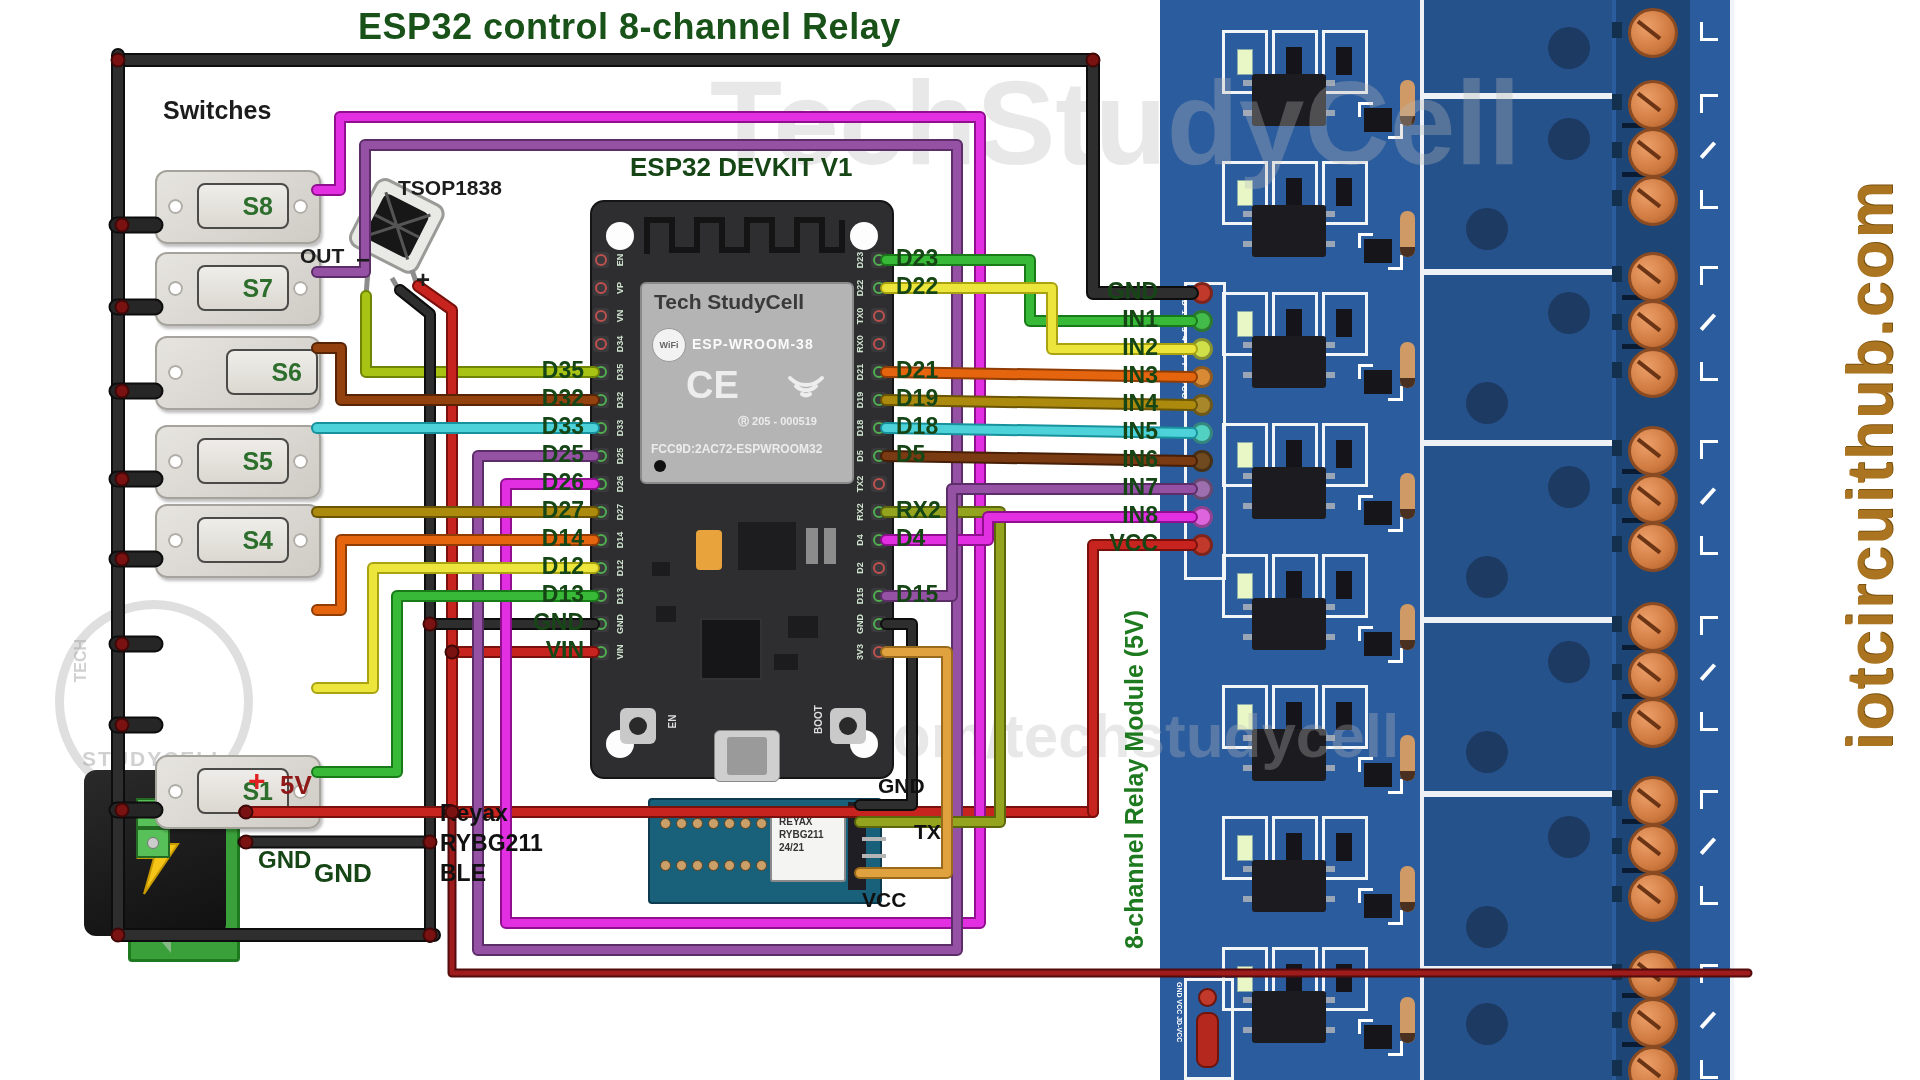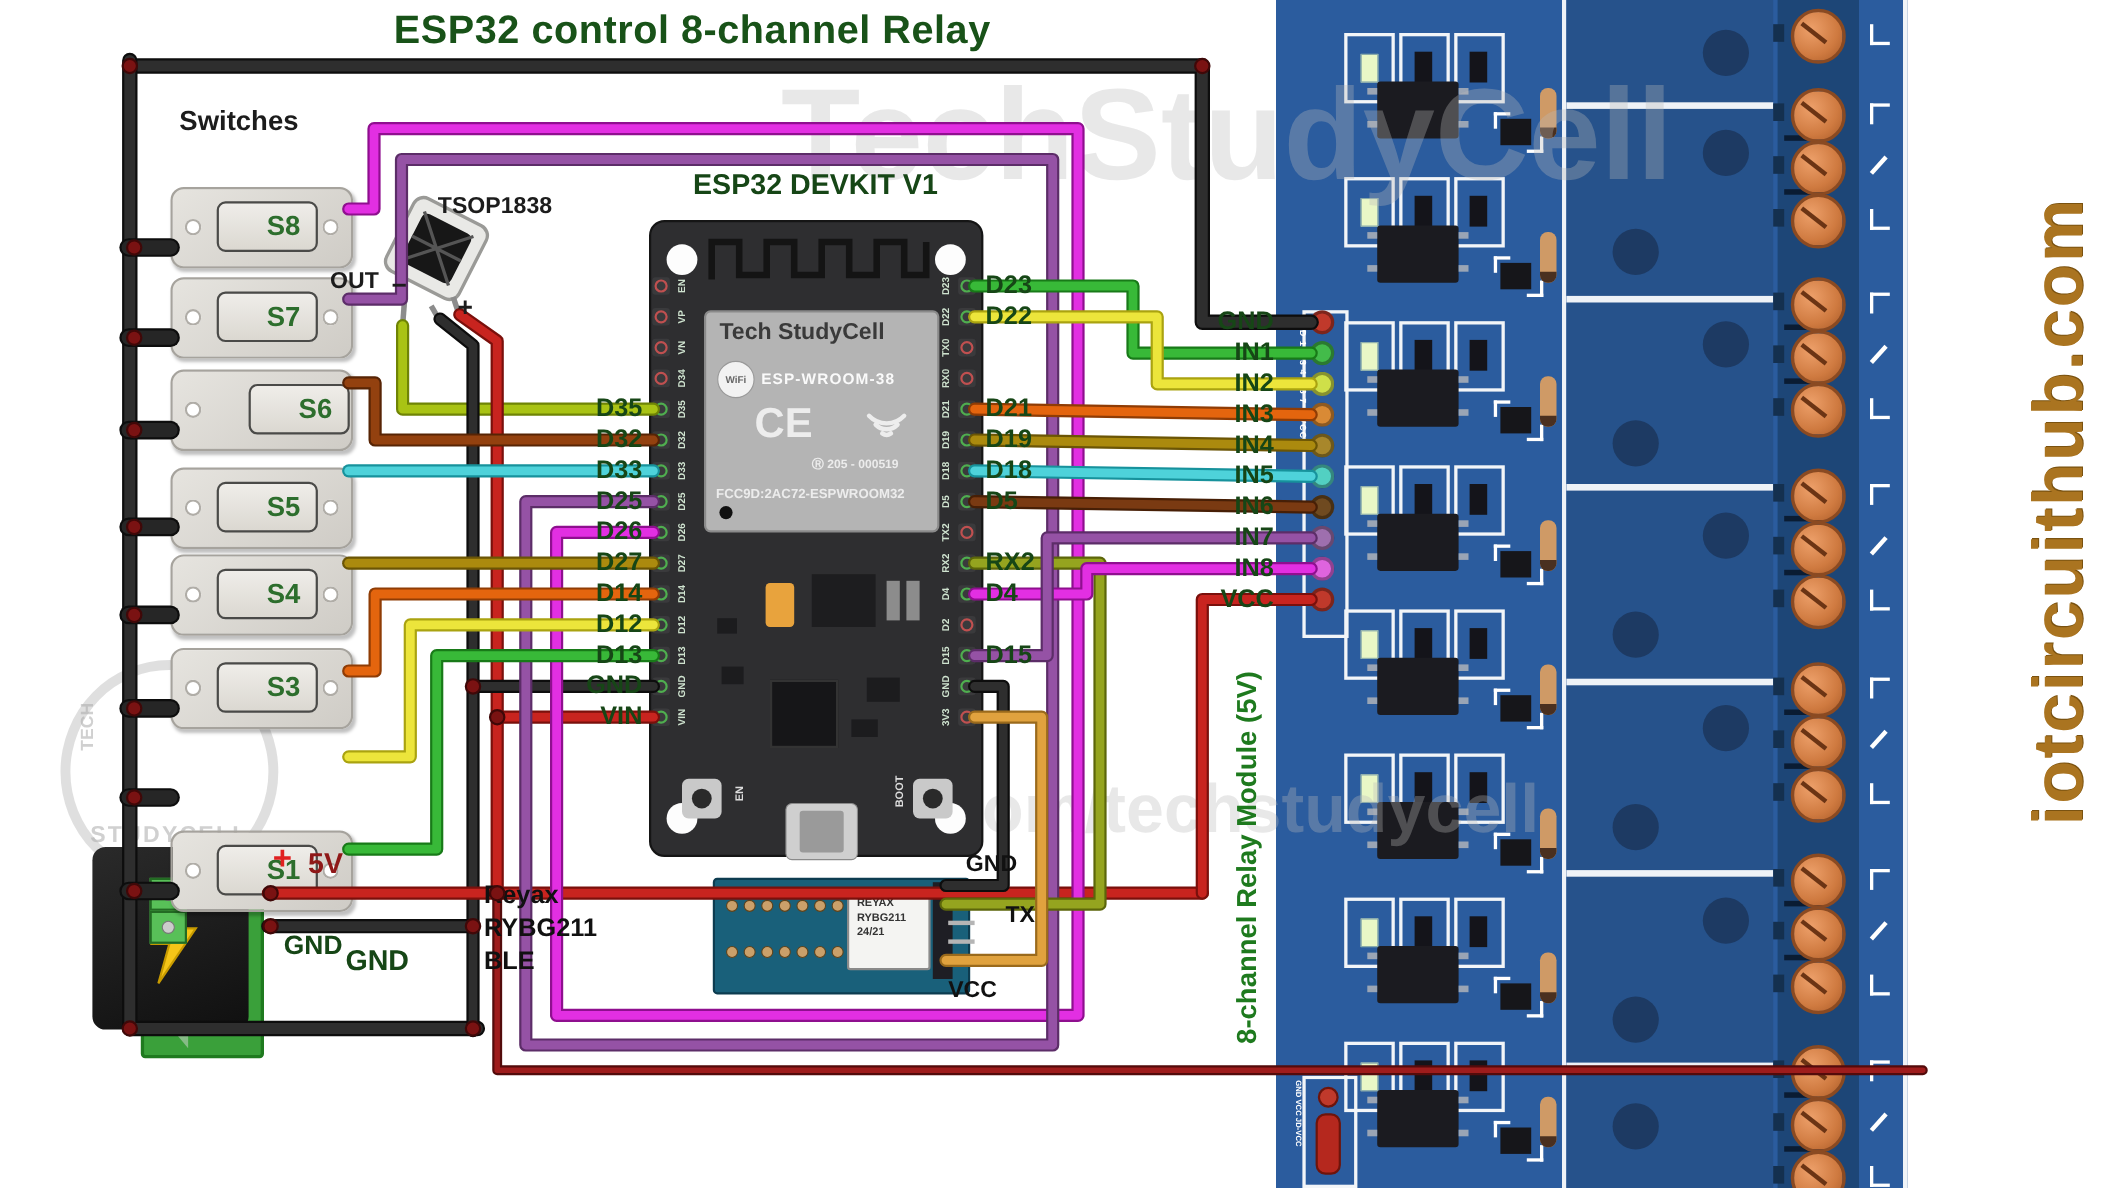--- a/index.html
+++ b/index.html
@@ -632,25 +632,20 @@
     <div class="switch" style="position: absolute; left: 155px; top: 425px;">
       <div class="hole" style="position: absolute; left: 11px;"></div>
       <div class="hole" style="position: absolute; left: 136px;"></div>
       <div class="rocker" style="position: absolute;">S5</div>
     </div>
     <div class="switch" style="position: absolute; left: 155px; top: 504px;">
       <div class="hole" style="position: absolute; left: 11px;"></div>
       <div class="hole" style="position: absolute; left: 136px;"></div>
       <div class="rocker" style="position: absolute;">S4</div>
     </div>
-    <div class="switch" style="position: absolute; left: 155px; top: 589px;">
-      <div class="hole" style="position: absolute; left: 11px;"></div>
-      <div class="hole" style="position: absolute; left: 136px;"></div>
-      <div class="rocker" style="position: absolute;">S3</div>
-    </div>
     <div class="switch" style="position: absolute; left: 155px; top: 755px;">
       <div class="hole" style="position: absolute; left: 11px;"></div>
       <div class="hole" style="position: absolute; left: 136px;"></div>
       <div class="rocker" style="position: absolute;">S1</div>
     </div>
     <div class="pad r" style="position: absolute; left: 593px; top: 252px;">
       <div class="ring"></div>
     </div>
     <div class="pinname" style="position: absolute; left: 620px; top: 260px;">EN</div>
     <div class="pad r" style="position: absolute; left: 593px; top: 280px;">

